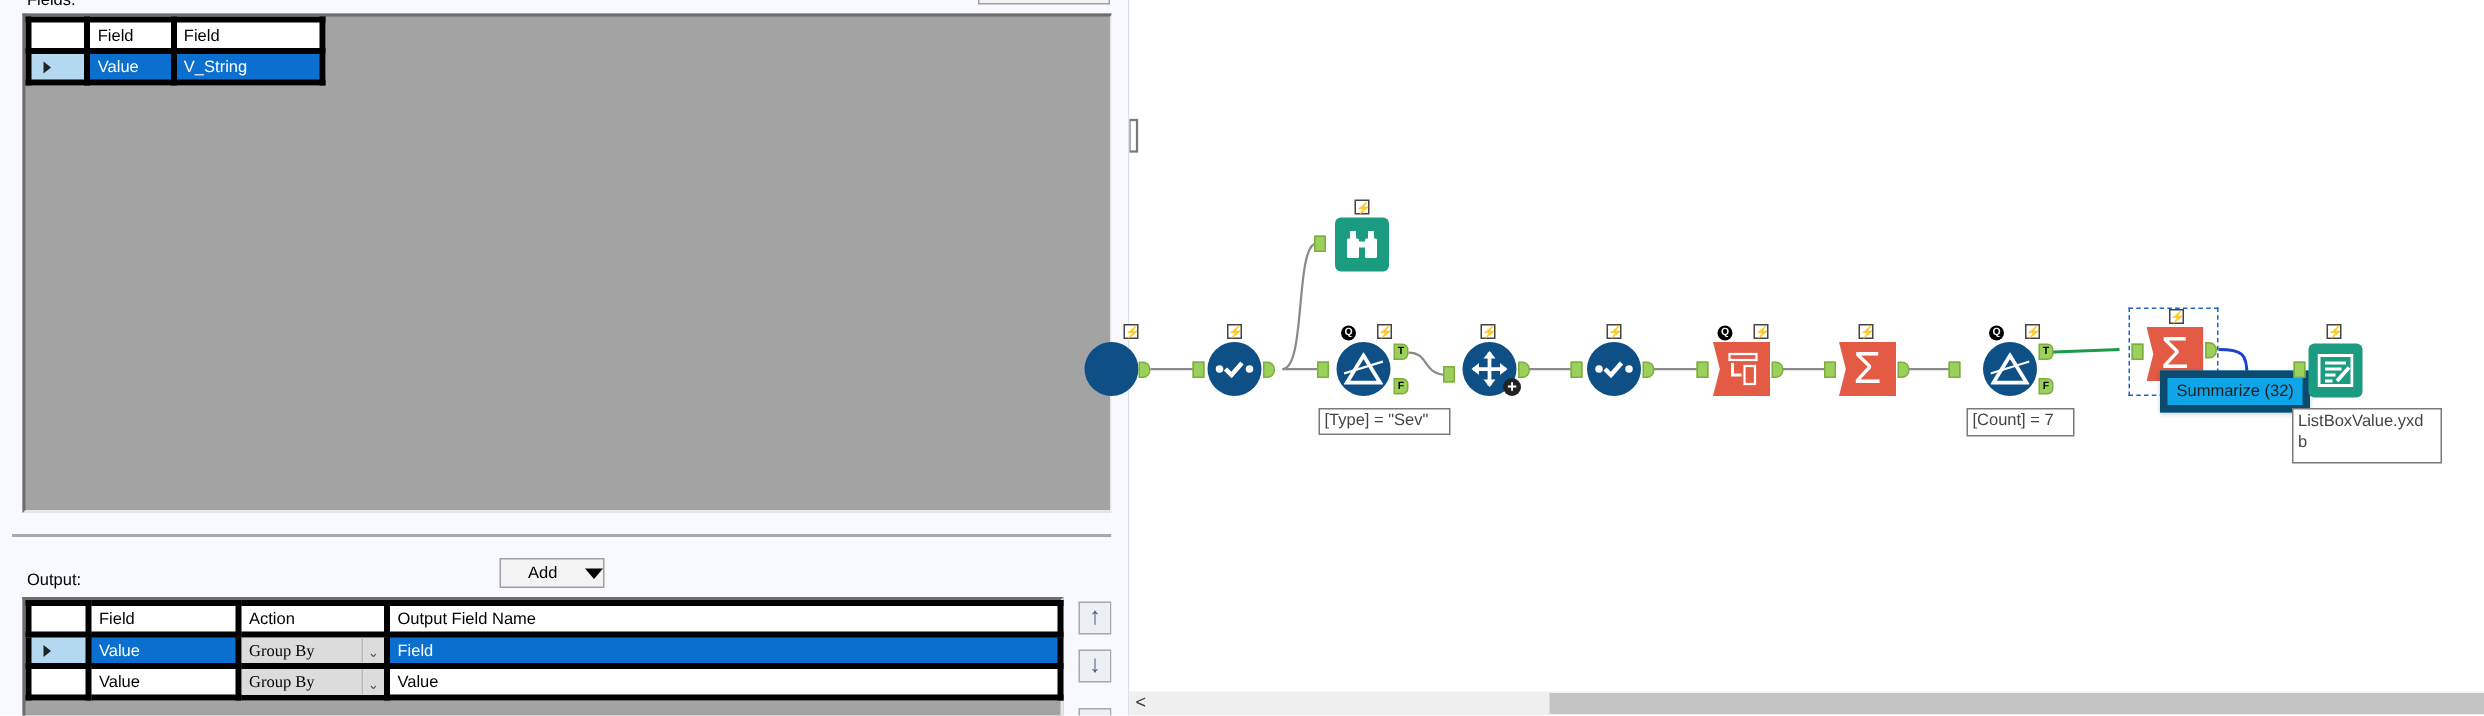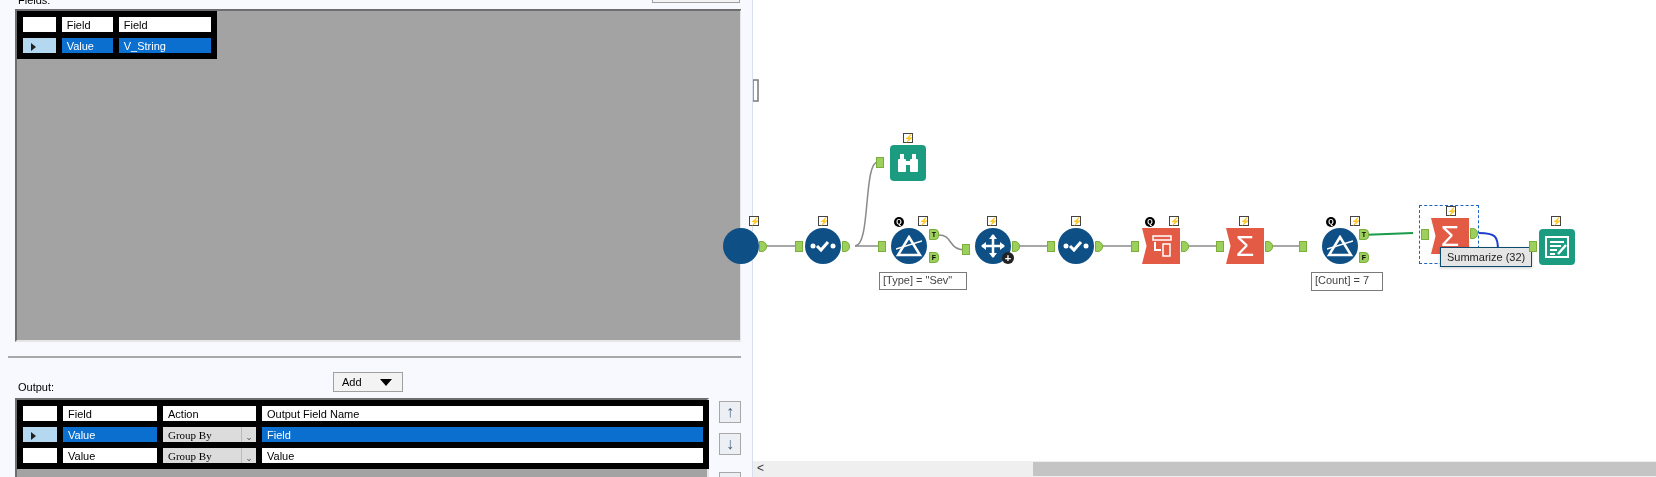--- a/index.html
+++ b/index.html
@@ -5,21 +5,21 @@
   html, body { margin:0; padding:0; }
   body { width:1656px; height:477px; position:relative; overflow:hidden; background:#ffffff;
          font-family:"Liberation Sans", sans-serif; font-size:12px; color:#000; }
   .abs { position:absolute; }
   
   #left-panel { left:0; top:0; width:741px; height:477px; background:#f7f9fe; }
   #left-strip { left:741px; top:0; width:11px; height:477px; background:#f7f9fe; border-right:1px solid #d7e0ee; }
   .lbl { font-size:11px; color:#000; }
   .grid-gray { background:#a3a3a3; border:2px solid #6e6e6e; border-right-color:#e6e6e6; border-bottom-color:#e6e6e6; box-sizing:border-box; }
   table.g { border-collapse:collapse; position:absolute; left:0; top:0; background:#fff; }
-  table.g td { border:6px solid #000000; height:21px; padding:0 5px; font-size:11px; white-space:nowrap; box-sizing:border-box; }
+  table.g td { border:4px solid #000000; height:21px; padding:0 5px; font-size:11px; white-space:nowrap; box-sizing:border-box; }
   table.g td.rh { width:40px; padding:0; background:#fff; }
   table.g tr.sel td { background:#0b6fd0; color:#fff; }
   table.g tr.sel td.rh { background:#b5d8f1; }
   .tri { display:inline-block; width:0; height:0; border-top:4px solid transparent; border-bottom:4px solid transparent; border-left:5px solid #222; margin-left:8px; vertical-align:middle; }
   .combo { background:#dcdcdc !important; color:#000 !important; position:relative;font-family:Liberation Serif, serif; }
   .combo .dd { position:absolute; right:0; top:0; width:14px; height:100%; border-left:1px solid #bbb; text-align:center; font-size:9px; color:#555; line-height:21px; }
   .hsep { left:8px; top:356px; width:733px; height:0; border-top:2px solid #a8a8a8; }
   .btn { background:#f3f3f3; border:1px solid #a0a0a0; box-sizing:border-box; }
   .arrow-btn { width:22px; height:22px; background:#eceff3; border:1px solid #a8a8a8; box-sizing:border-box; display:flex; align-items:center; justify-content:center; color:#4a5f80; font-size:16px; font-weight:bold; }
   
@@ -27,21 +27,21 @@
   .conn { position:absolute; }
   .anchor { position:absolute; width:8px; height:11px; background:#9ccf5c; border:1px solid #7cae3b; box-sizing:border-box; }
   .anchor.out { border-radius:0 5px 5px 0; }
   .bolt { position:absolute; width:10px; height:10px; border:1px solid #444; background:#fff; font-size:8px; line-height:10px; text-align:center; box-sizing:border-box; }
   .q { position:absolute; width:10px; height:10px; border-radius:50%; background:#000; color:#fff; font-size:7px; line-height:10px; text-align:center; font-weight:bold; }
   .node-circle { position:absolute; width:36px; height:36px; border-radius:50%; background:#0e4f86; display:flex; align-items:center; justify-content:center; }
   .node-sq-teal { position:absolute; width:36px; height:36px; border-radius:4px; background:#1b9c80; display:flex; align-items:center; justify-content:center; }
   .node-red { position:absolute; width:38px; height:36px; background:#e35a45; display:flex; align-items:center; justify-content:center; }
   .tf { position:absolute; width:10px; height:11px; background:#9ccf5c; border:1px solid #7cae3b; border-radius:0 4px 4px 0; font-size:7px; font-weight:bold; text-align:center; line-height:10px; box-sizing:border-box; color:#000; }
   .annot { position:absolute; background:#fff; border:1px solid #7a7a7a; font-size:11px; padding:1px 3px; box-sizing:border-box; color:#444; }
-  .tooltip { position:absolute; background:#e5e5e5; border:1px solid #0c4a6e; box-shadow:0 1px 3px rgba(0,0,0,0.2); font-size:11px; padding:3px 6px; color:#222; }
+  .tooltip { position:absolute; background:#0ea5e9; border:5px solid #0c4a6e; box-shadow:0 1px 3px rgba(0,0,0,0.2); font-size:11px; padding:3px 6px; color:#222; }
   .hscroll { left:753px; top:461px; width:903px; height:16px; background:#efefef; }
 </style>
 </head>
 <body>
 
 <div id="left-panel" class="abs">
   <div class="abs lbl" style="left:18px;top:-6px;">Fields:</div>
   <div class="abs btn" style="left:652px;top:-6px;width:88px;height:9px;"></div>
 
   <div class="abs grid-gray" style="left:15px;top:9px;width:727px;height:333px;">
@@ -56,21 +56,21 @@
         <td class="rh"><span class="tri"></span></td>
         <td>Value</td>
         <td>V_String</td>
       </tr>
     </tbody>
       </table>
   </div>
 
   <div class="abs hsep"></div>
 
-  <div class="abs btn" style="left:333px;top:372px;width:70px;height:20px;display:flex;align-items:center;padding-left:8px;">
+  <div class="abs btn" style="left:333px;top:372px;width:70px;height:20px;display:flex;align-items:center;padding-left:18px;">
     <span style="font-size:11px;">Add</span>
     <span style="margin-left:18px;width:0;height:0;border-left:6px solid transparent;border-right:6px solid transparent;border-top:7px solid #000;"></span>
   </div>
   <div class="abs lbl" style="left:18px;top:381px;">Output:</div>
 
   <div class="abs grid-gray" style="left:15px;top:398px;width:694px;height:90px;">
     <table class="g" style="width:692px;">
       <tbody>
           <tr>
         <td class="rh"></td>
@@ -225,18 +225,22 @@
 
   <div class="anchor" style="left:776px;top:241px;"></div>
   <div class="bolt" style="left:798px;top:216px;">⚡</div>
   <div class="node-sq-teal" style="left:786px;top:229px;">
     <svg width="24" height="22">
         <rect x="1" y="1" width="22" height="20" fill="none" stroke="#fff" stroke-width="2"></rect>
         <path d="M5 6 L19 6 M5 10 L16 10 M5 14 L12 14 M5 18 L10 18" stroke="#fff" stroke-width="2"></path>
         <path d="M13 18 L21 9" stroke="#fff" stroke-width="2.5"></path>
       </svg>
   </div>
+  <div class="annot" style="left:775px;top:272px;width:100px;height:37px;line-height:14px;">
+    <div>ListBoxValue.yxd</div>
+    <div>b</div>
+  </div>
 </div>
 
 <div class="abs hscroll">
   <span style="position:absolute;left:4px;top:0px;font-size:12px;color:#333;">&lt;</span>
   <div style="position:absolute;left:280px;top:1px;width:623px;height:14px;background:#c4c4c4;"></div>
 </div>
 
 </body></html>

